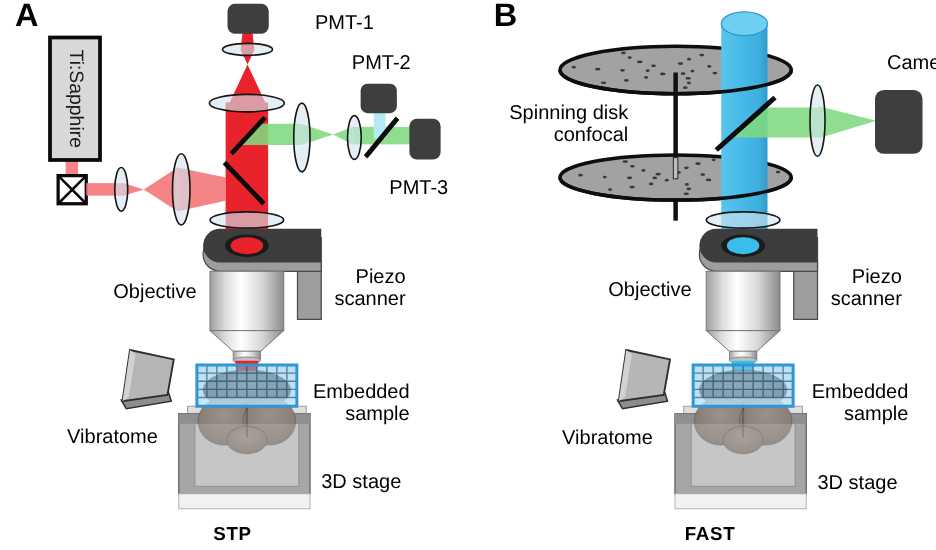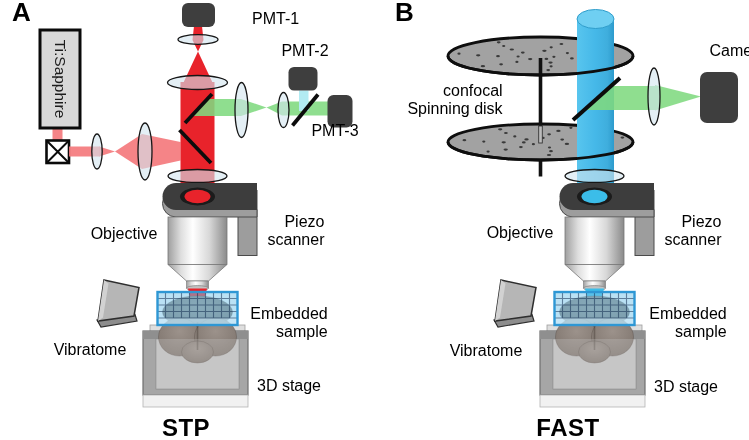--- a/index.html
+++ b/index.html
@@ -12,21 +12,21 @@
     --detector-gray:#3e3e3e;
     --metal-gray:#9d9d9d;
   }
   html,body{margin:0;padding:0;background:#fff;}
   .fig{position:relative;width:749px;height:440px;background:#ffffff;overflow:hidden;
        font-family:"Liberation Sans",sans-serif;}
   svg{position:absolute;left:0;top:0;}
   .label{position:absolute;font:16px/17.5px "Liberation Sans",sans-serif;color:#000;white-space:nowrap;}
   .center{transform:translateX(-50%);text-align:right;}
   .panel-letter{font-size:26px;font-weight:700;}
-  .fig-title{font-size:24px;font-weight:700;letter-spacing:.5px;}
+  .fig-title{font-size:15px;font-weight:700;letter-spacing:.5px;}
   .vert{transform:translate(-50%,-50%) rotate(90deg);font-size:15.5px;color:#1c1c1c;}
   .two-line span{display:block;}
   .lens{fill:var(--lens-fill);fill-opacity:.62;stroke:#161616;stroke-width:1.3;}
   .fill-red{fill:var(--laser-red);}
   .fill-red-light{fill:var(--beam-red-light);fill-opacity:.92;}
   .fill-green{fill:var(--beam-green);fill-opacity:.88;}
   .fill-cyan{fill:var(--beam-cyan);}
   .detector{fill:var(--detector-gray);}
   .mirror{stroke:#0c0c0c;stroke-width:3.8;fill:none;}
   .disk{fill:#a2a2a2;stroke:#0e0e0e;stroke-width:2.8;}
@@ -227,39 +227,39 @@
 
     <use href="#scopeHead" x="594.5" style="color:#3bbde9"></use>
     <use href="#bottomAssembly" x="594.5"></use>
   </g>
 </svg>
 
 <div class="label panel-letter" style="left:12px;top:4px;">A</div>
 <div class="label vert" style="left:60px;top:79px;">Ti:Sapphire</div>
 <div class="label" style="left:224px;top:10px;margin-left:28px;">PMT-1</div>
 <div class="label center" style="left:305px;top:42px;">PMT-2</div>
-<div class="label center" style="left:335px;top:122px;">PMT-3</div>
+<div class="label center" style="left:335px;top:142px;">PMT-3</div>
 <div class="label center" style="left:124px;top:225px;">Objective</div>
 <div class="label center two-line" style="left:296px;top:213px;">
   <span>Piezo</span>
   <span>scanner</span>
 </div>
 <div class="label center two-line" style="left:289px;top:305px;">
   <span>Embedded</span>
   <span>sample</span>
 </div>
 <div class="label center" style="left:90px;top:341px;">Vibratome</div>
 <div class="label center" style="left:289px;top:377px;">3D stage</div>
 <div class="label center fig-title" style="left:186px;top:419px;">STP</div>
 
 <div class="label panel-letter" style="left:395px;top:4px;">B</div>
 <div class="label center" style="left:718px;top:42px;margin-left:20px;">Camera</div>
 <div class="label center two-line" style="left:455px;top:82px;">
+  <span>Spinning disk</span>
   <span>confocal</span>
-  <span>Spinning disk</span>
 </div>
 <div class="label center" style="left:520px;top:224px;">Objective</div>
 <div class="label center two-line" style="left:693px;top:213px;">
   <span>Piezo</span>
   <span>scanner</span>
 </div>
 <div class="label center two-line" style="left:688px;top:305px;">
   <span>Embedded</span>
   <span>sample</span>
 </div>

